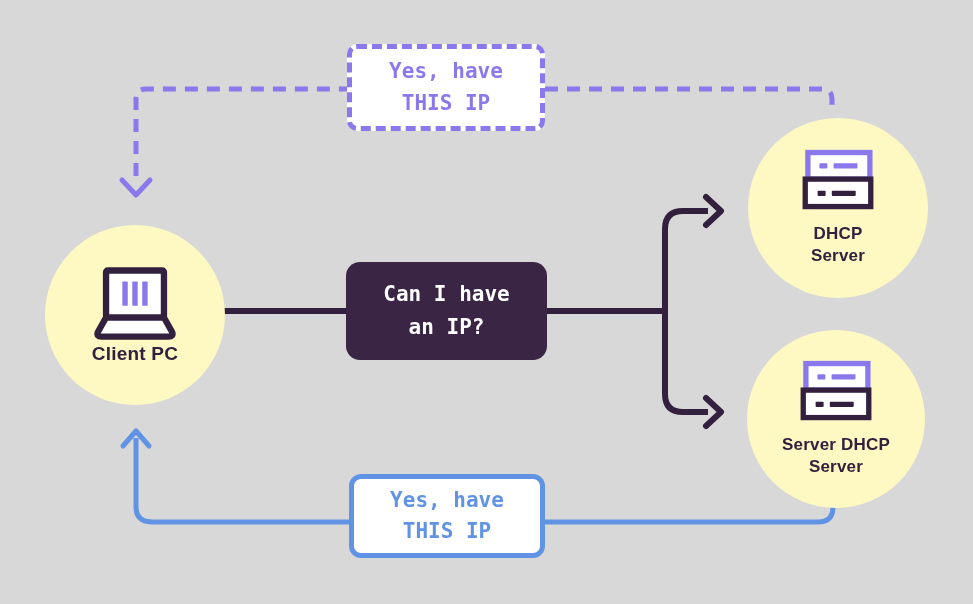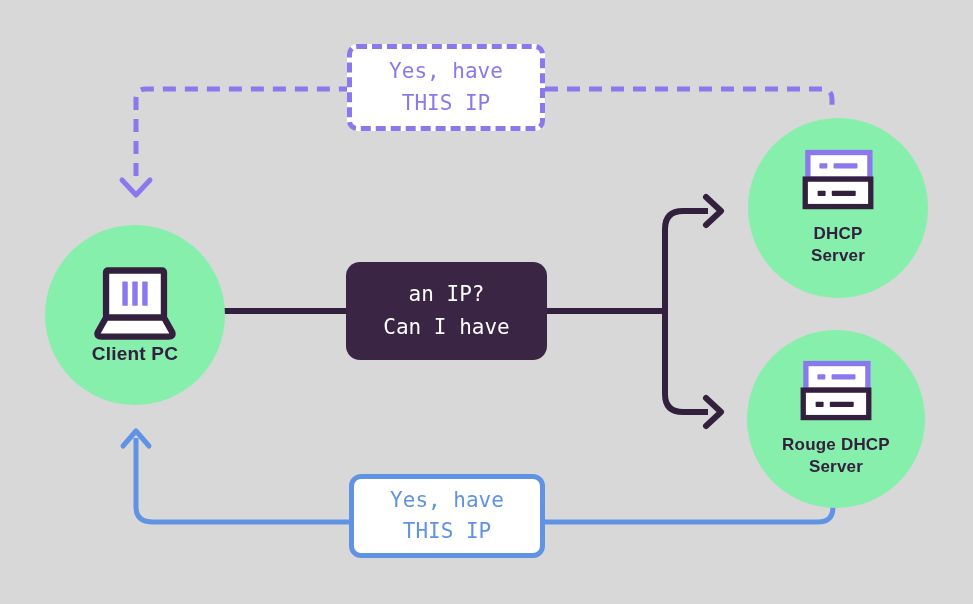--- a/index.html
+++ b/index.html
@@ -15,32 +15,32 @@
 
   svg.wires{position:absolute;left:0;top:0;width:973px;height:604px;display:block}
   svg.wires path{fill:none}
   .p-dash{stroke:var(--purple);stroke-width:5;stroke-dasharray:13 9}
   .p-head{stroke:var(--purple);stroke-width:5;stroke-linecap:round;stroke-linejoin:round}
   .d-line{stroke:var(--dark);stroke-width:6}
   .d-head{stroke:var(--dark);stroke-width:6;stroke-linecap:round;stroke-linejoin:round}
   .b-line{stroke:var(--blue);stroke-width:5}
   .b-head{stroke:var(--blue);stroke-width:5;stroke-linecap:round;stroke-linejoin:round}
 
-  .node{position:absolute;background:#86efac;border-radius:50%;
+  .node{position:absolute;background:#fef9c3;border-radius:50%;
         display:flex;flex-direction:column;align-items:center;justify-content:center;
         text-align:center;box-sizing:border-box}
   .node .label{font-weight:700;color:var(--dark);letter-spacing:.2px}
   .node-client{left:45px;top:225px;width:180px;height:180px;gap:1px}
   .node-client .label{font-size:19px}
   .node-dhcp{left:748px;top:118px;width:180px;height:180px;gap:12px}
   .node-rogue{left:747px;top:330px;width:178px;height:178px;gap:12px}
   .server-label{font-size:17px;line-height:1.3}
 
   .msg{position:absolute;display:flex;flex-direction:column;align-items:center;justify-content:center;
-       text-align:center;font-family:"DejaVu Sans Mono",monospace;font-weight:400;
+       text-align:center;font-family:"DejaVu Sans Mono",monospace;font-weight:700;
        box-sizing:border-box}
   .msg-request{left:346px;top:262px;width:201px;height:98px;background:var(--dark-bg);
                border-radius:14px;color:#ffffff;font-size:21px;line-height:1.55}
   .msg-dhcp-offer{left:347px;top:44px;width:198px;height:87px;background:#ffffff;
                   border:5px dashed var(--purple);border-radius:10px;color:var(--purple);
                   font-size:21px;line-height:1.5}
   .msg-rogue-offer{left:349px;top:474px;width:196px;height:84px;background:#ffffff;
                    border:5px solid var(--blue);border-radius:12px;color:var(--blue);
                    font-size:21px;line-height:1.5}
 
@@ -97,28 +97,28 @@
   <div class="node node-rogue">
     <svg class="icon" width="80" height="62" viewBox="0 0 88 70">
       <rect class="stroke-purple" x="10" y="4" width="70" height="30" stroke-width="6" fill="#ffffff"></rect>
       <rect class="fill-purple" x="23" y="16" width="9" height="6" rx="1"></rect>
       <rect class="fill-purple" x="39" y="16" width="27" height="6" rx="1"></rect>
       <rect class="stroke-dark" x="7" y="34" width="74" height="31" stroke-width="6" fill="#ffffff"></rect>
       <rect class="fill-dark" x="21" y="47" width="9" height="6" rx="1"></rect>
       <rect class="fill-dark" x="37" y="47" width="27" height="6" rx="1"></rect>
     </svg>
     <div class="label server-label">
-      <div>Rouge DHCP</div>
+      <div>Server DHCP</div>
       <div>Server</div>
     </div>
   </div>
 
   <div class="msg msg-request">
+    <div>Can I have</div>
     <div>an IP?</div>
-    <div>Can I have</div>
   </div>
 
   <div class="msg msg-dhcp-offer">
     <div>Yes, have</div>
     <div>THIS IP</div>
   </div>
 
   <div class="msg msg-rogue-offer">
     <div>Yes, have</div>
     <div>THIS IP</div>

